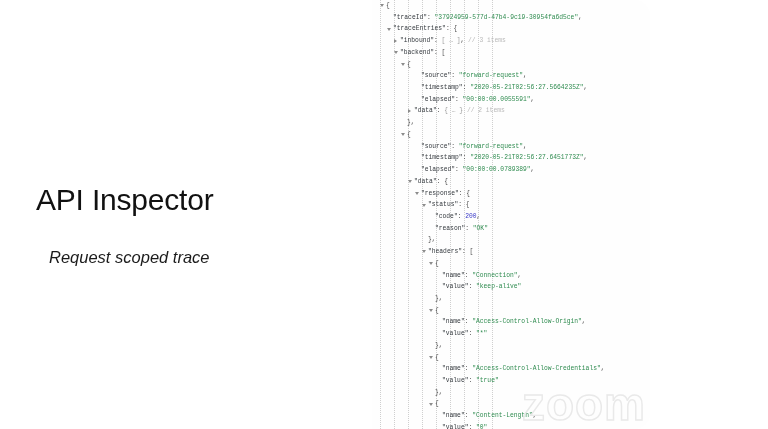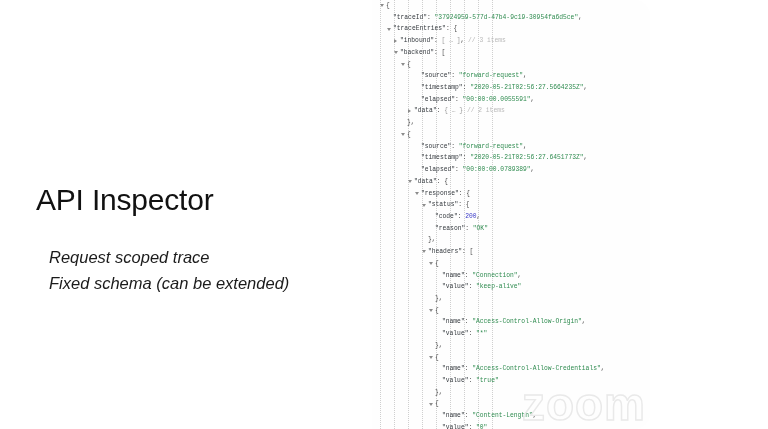--- a/index.html
+++ b/index.html
@@ -130,21 +130,20 @@
 </head>
 <body>
 
 <div id="slide">
 
   <div id="left-panel">
     <h1 id="slide-title">API Inspector</h1>
 
     <ul id="bullet-list">
       <li>Request scoped trace</li>
-      <li>Fixed schema (can be extended)</li>
     </ul>
   </div>
 
   <div id="json-panel">
     <div id="json-guides">
         <div class="guide" style="left: 8px;"></div>
         <div class="guide" style="left: 22px;"></div>
         <div class="guide" style="left: 36px;"></div>
         <div class="guide" style="left: 50px;"></div>
         <div class="guide" style="left: 64px;"></div>

